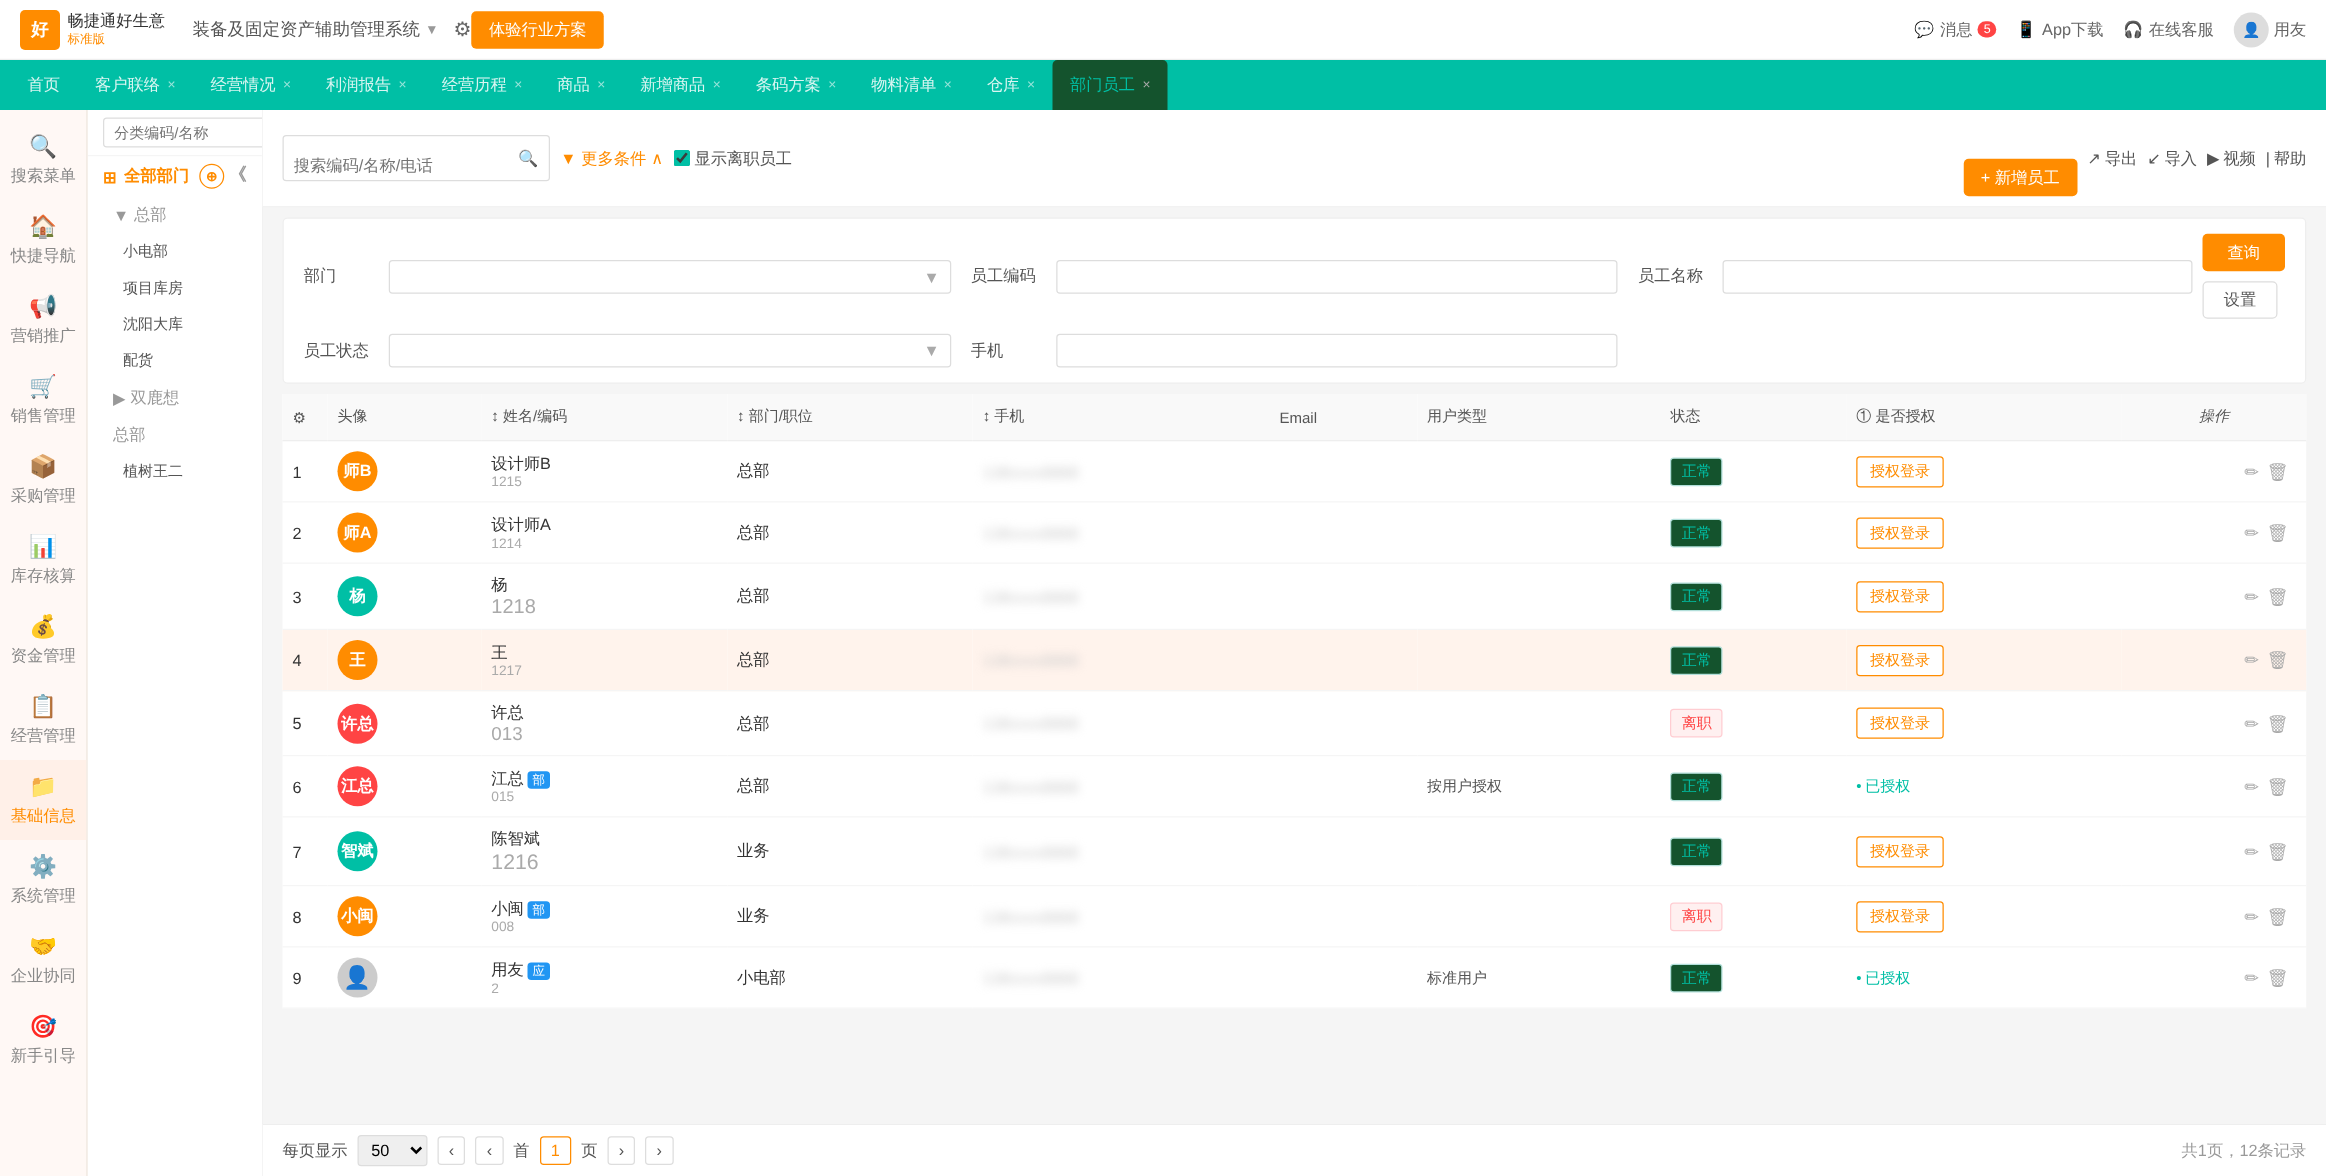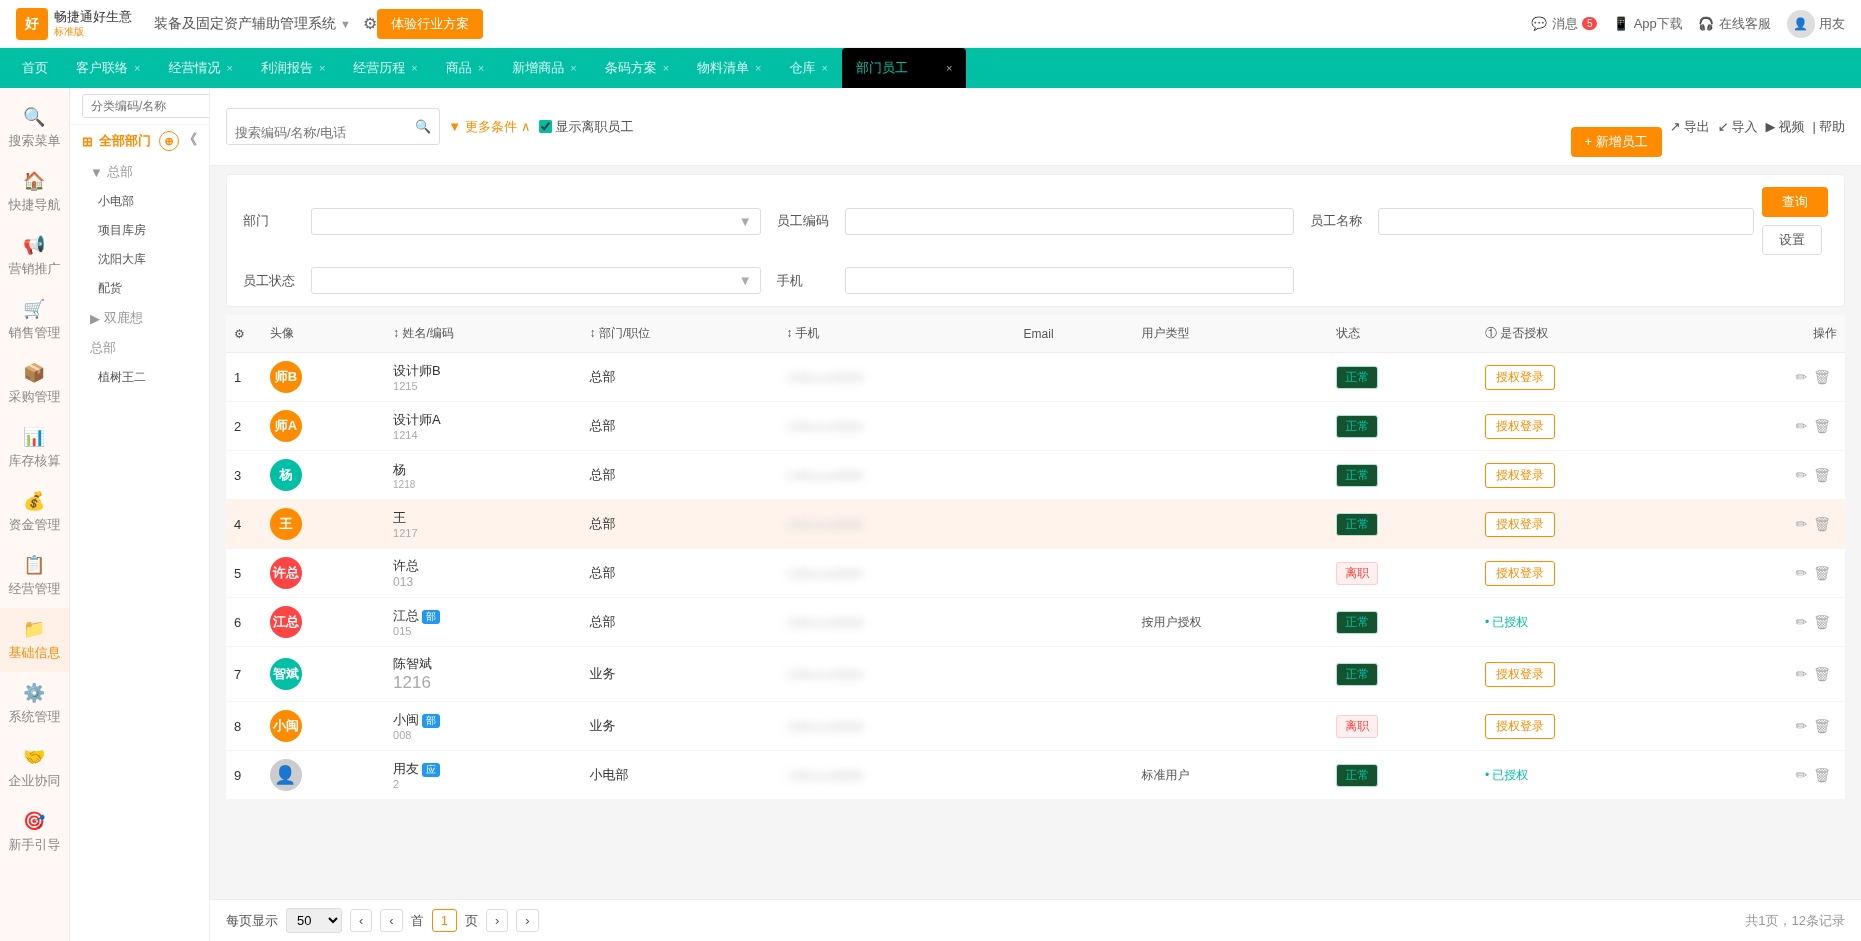--- a/index.html
+++ b/index.html
@@ -24,21 +24,21 @@
     
     .nav-tabs {
       display: flex; align-items: center; background: #00bfa5; height: 40px;
       padding: 0 8px; overflow: hidden;
     }
     .nav-tab {
       display: flex; align-items: center; padding: 0 14px; height: 40px;
       color: rgba(255,255,255,0.85); cursor: pointer; white-space: nowrap;
       font-size: 13px; position: relative;
     }
-    .nav-tab.active { background: #000000; color: #00bfa5; border-radius: 4px 4px 0 0; gap: 32px; }
+    .nav-tab.active { background: #14532d; color: #00bfa5; border-radius: 4px 4px 0 0; }
     .nav-tab .close-x { margin-left: 6px; font-size: 11px; color: rgba(255,255,255,0.6); }
     .nav-tab.active .close-x { color: #aaa; }
 
     
     .layout { display: flex; height: calc(100vh - 88px); }
 
     
     .sidebar {
       width: 130px; background: #fff; border-right: 1px solid #eee;
       display: flex; flex-direction: column; overflow-y: auto;
@@ -364,21 +364,21 @@
           <tr>
             <th style="width:36px;">⚙</th>
             <th>头像</th>
             <th>↕ 姓名/编码</th>
             <th>↕ 部门/职位</th>
             <th>↕ 手机</th>
             <th>Email</th>
             <th>用户类型</th>
             <th>状态</th>
             <th>① 是否授权</th>
-            <th style="text-align:right;">操作</th>
+            <th style="text-align:center;font-style:italic;">操作</th>
           </tr>
         </thead>
         <tbody id="table-body">
         <tr>
               <td>1</td>
               <td>
                 <div class="avatar-circle" style="background: rgb(255, 140, 0);">师B</div>
               </td>
               <td>
                 <div>设计师B</div>
@@ -409,21 +409,21 @@
               <td><button class="auth-btn">授权登录</button></td>
               <td style="text-align: right;"><span class="op-btn">✏</span><span class="op-btn">🗑</span></td>
             </tr>
             <tr>
               <td>3</td>
               <td>
                 <div class="avatar-circle" style="background: rgb(0, 191, 165);">杨</div>
               </td>
               <td>
                 <div>杨</div>
-                <div style="color: rgb(170, 170, 170); font-size: 10px;">1218</div>
+                <div style="color: rgb(170, 170, 170); font-size: 16px;">1218</div>
               </td>
               <td>总部</td>
               <td><span class="blurred">138xxxx8888</span></td>
               <td></td>
               <td class="user-type"></td>
               <td><span class="status-badge status-normal">正常</span></td>
               <td><button class="auth-btn">授权登录</button></td>
               <td style="text-align: right;"><span class="op-btn">✏</span><span class="op-btn">🗑</span></td>
             </tr>
             <tr class="highlighted">
@@ -443,21 +443,21 @@
               <td><button class="auth-btn">授权登录</button></td>
               <td style="text-align: right;"><span class="op-btn">✏</span><span class="op-btn">🗑</span></td>
             </tr>
             <tr>
               <td>5</td>
               <td>
                 <div class="avatar-circle" style="background: rgb(255, 68, 68);">许总</div>
               </td>
               <td>
                 <div>许总</div>
-                <div style="color: rgb(170, 170, 170); font-size: 12px;">013</div>
+                <div style="color: rgb(170, 170, 170); font-size: 15px;">013</div>
               </td>
               <td>总部</td>
               <td><span class="blurred">138xxxx8888</span></td>
               <td></td>
               <td class="user-type"></td>
               <td><span class="status-badge status-resigned">离职</span></td>
               <td><button class="auth-btn">授权登录</button></td>
               <td style="text-align: right;"><span class="op-btn">✏</span><span class="op-btn">🗑</span></td>
             </tr>
             <tr>

